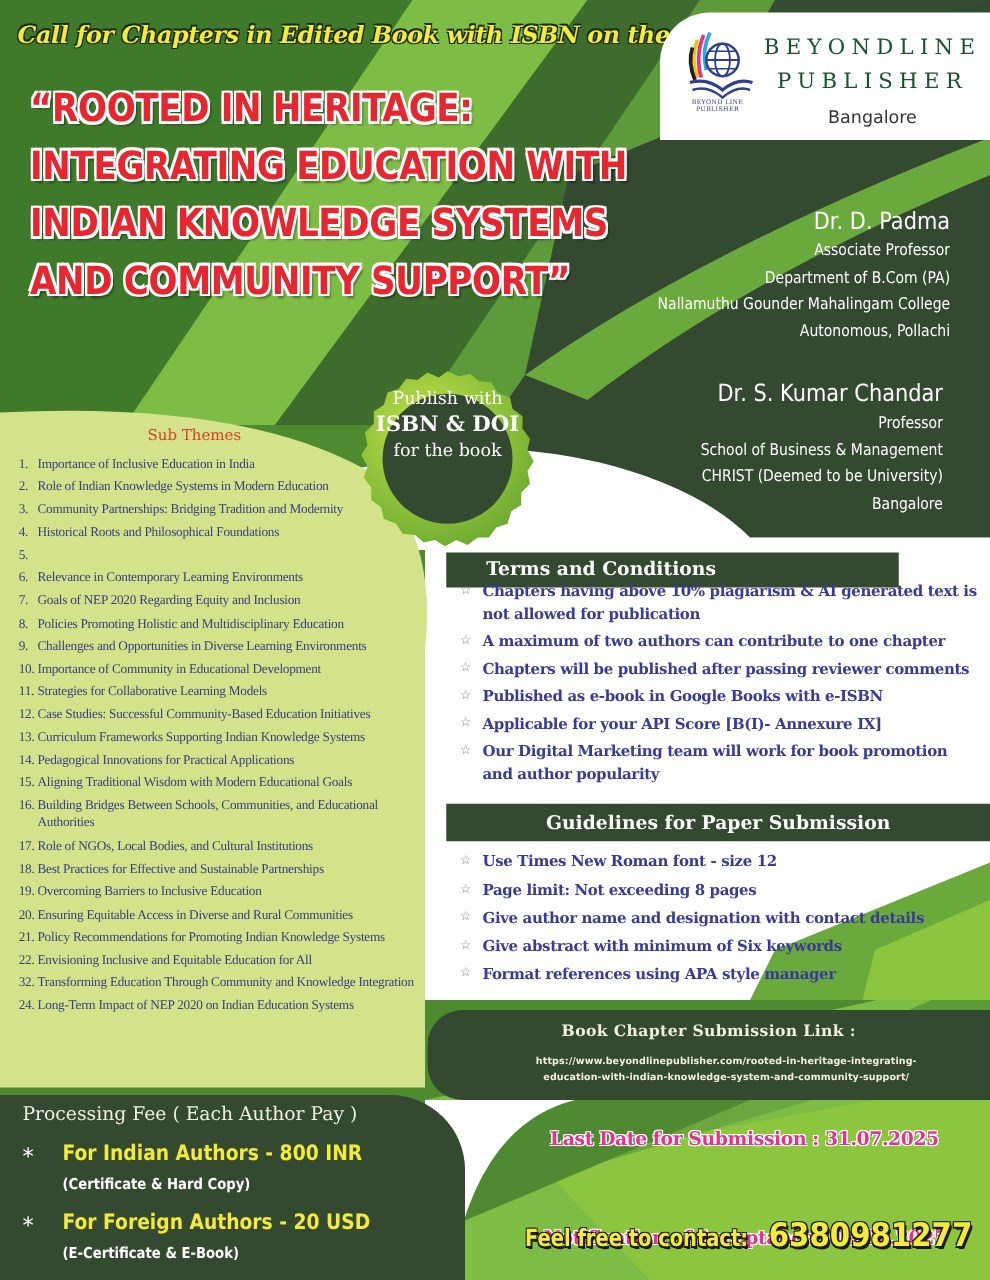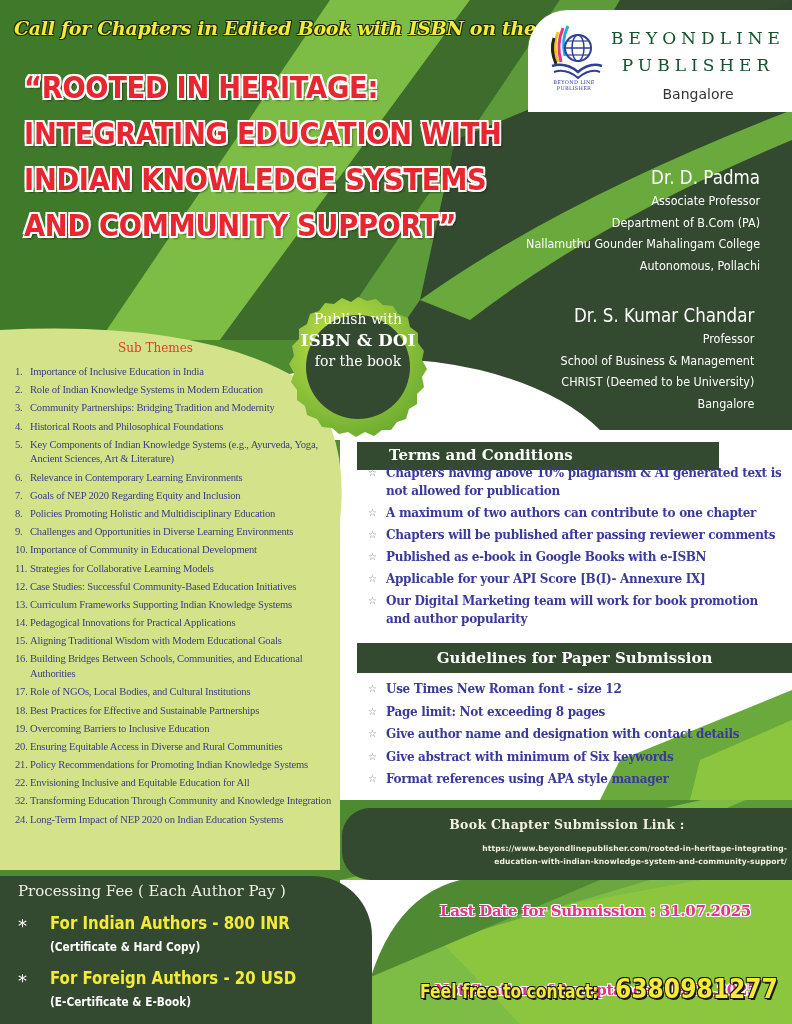--- a/index.html
+++ b/index.html
@@ -97,21 +97,21 @@
   
   .link-box {
     position: absolute; left: 342px; top: 808px; width: 450px; height: 72px;
     background: #344a30; border-radius: 28px 0 0 28px;
   }
   .link-title {
     position: absolute; left: 342px; top: 817px; width: 450px; text-align: center; color: #f2efe0;
     font-family: "DejaVu Serif", serif; font-weight: bold; font-size: 12.5px; letter-spacing: 0.3px;
   }
   .link-url {
-    position: absolute; left: 375px; top: 842px; width: 412px; text-align: right; color: #f2efe0;
+    position: absolute; left: 375px; top: 842px; width: 412px; text-align: center; color: #f2efe0;
     font-family: "DejaVu Sans", sans-serif; font-weight: bold; font-size: 7.6px; line-height: 13px; letter-spacing: 0.1px;
     text-decoration: none;
   }
 
   
   .fee-box {
     position: absolute; left: 0; top: 876px; width: 372px; height: 148px; background: #344a30;
     border-radius: 0 60px 0 0;
   }
   .fee-title {
@@ -259,21 +259,20 @@
   <li>
       <span class="num">3.</span>
       <span class="txt">Community Partnerships: Bridging Tradition and Modernity</span>
     </li>
   <li>
       <span class="num">4.</span>
       <span class="txt">Historical Roots and Philosophical Foundations</span>
     </li>
   <li class="two">
       <span class="num">5.</span>
-      <span class="txt">Key Components of Indian Knowledge Systems (e.g., Ayurveda, Yoga, Ancient Sciences, Art &amp; Literature)</span>
     </li>
   <li>
       <span class="num">6.</span>
       <span class="txt">Relevance in Contemporary Learning Environments</span>
     </li>
   <li>
       <span class="num">7.</span>
       <span class="txt">Goals of NEP 2020 Regarding Equity and Inclusion</span>
     </li>
   <li>

